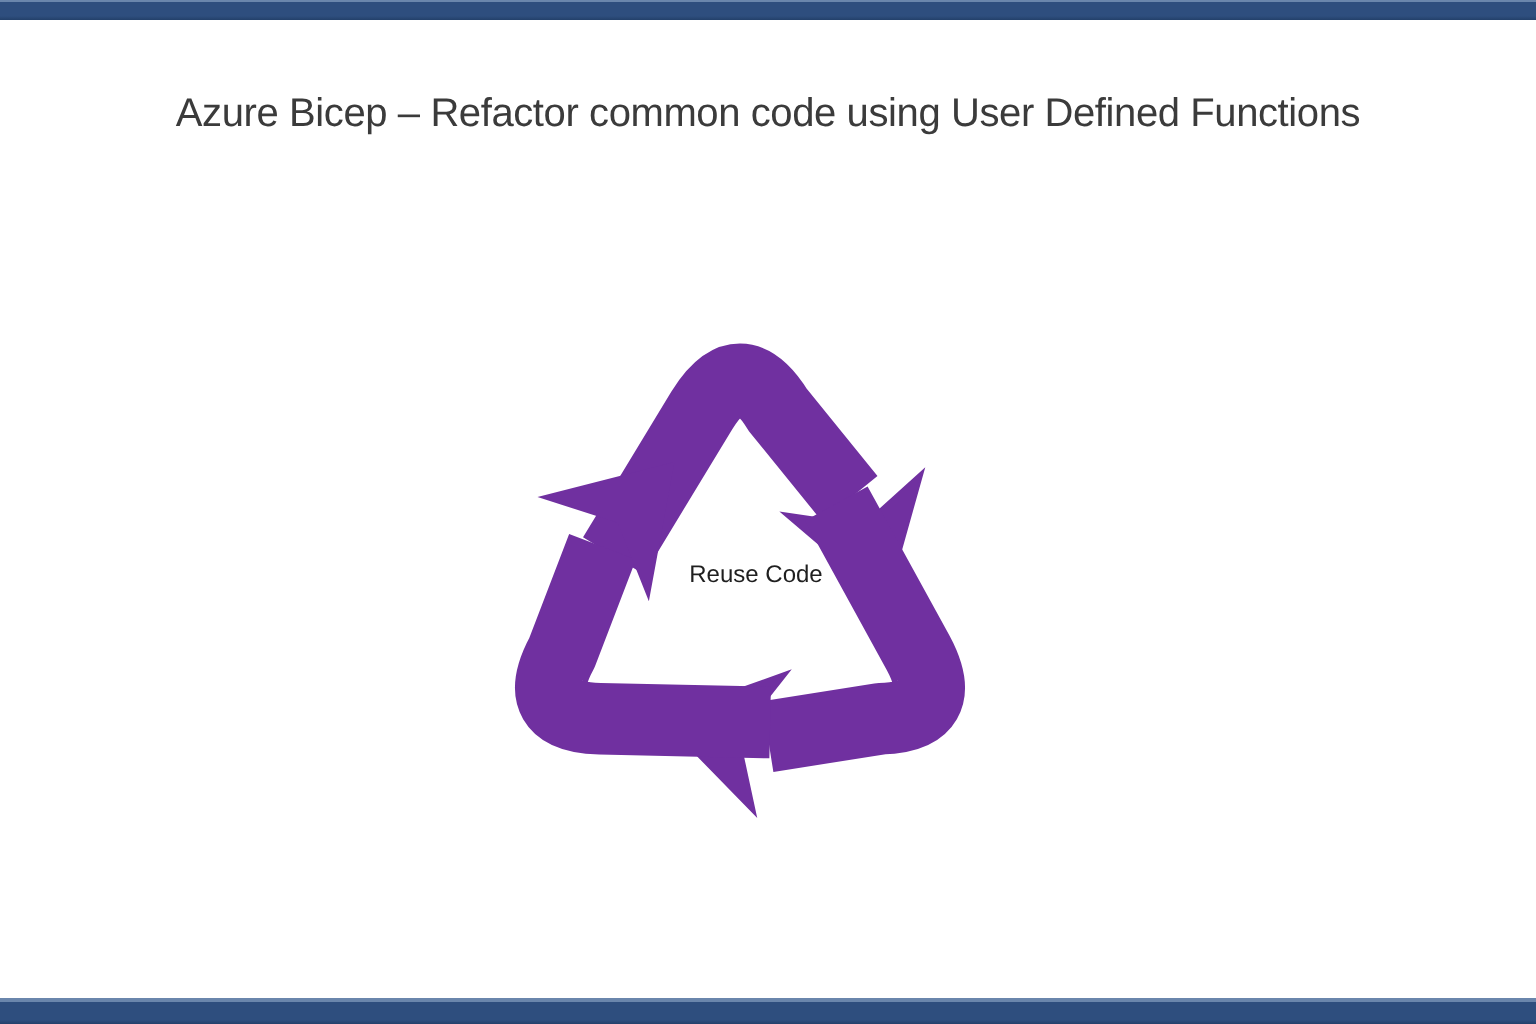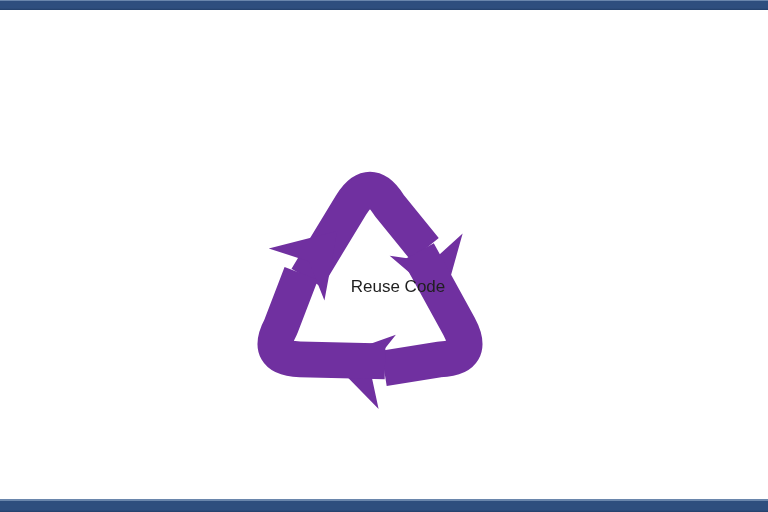--- a/index.html
+++ b/index.html
@@ -66,34 +66,34 @@
     stroke-width: 30;
     stroke-linejoin: round;
     stroke-linecap: butt;
   }
   .arrow-head { fill: var(--arrow-purple); }
   .center-label {
     position: absolute;
     left: 378px;
     top: 276px;
     transform: translateX(-50%);
-    font-size: 17px;
+    font-size: 12px;
     line-height: 22px;
     color: var(--label-text);
     white-space: nowrap;
-    margin-left: 20px;
   }
 </style>
 </head>
 <body>
 
 <div class="slide">
 
   <div class="top-bar"></div>
 
+  <div class="slide-title">Azure Bicep – Refactor common code using User Defined Functions</div>
 
   <div class="diagram">
     <svg viewBox="-130 -130 260 260" xmlns="http://www.w3.org/2000/svg">
       <defs>
         <g id="recycle-arrow-shape">
           <path class="arrow-stroke" d="M -53,-16 L -16,-77 Q 0,-103 16,-77 L 46,-40"></path>
           <polygon class="arrow-head" points="61.7,3.9 16.5,-34.6 51.5,-29.5 77.7,-53.2"></polygon>
         </g>
       </defs>
       <use href="#recycle-arrow-shape" xlink:href="#recycle-arrow-shape"></use>

